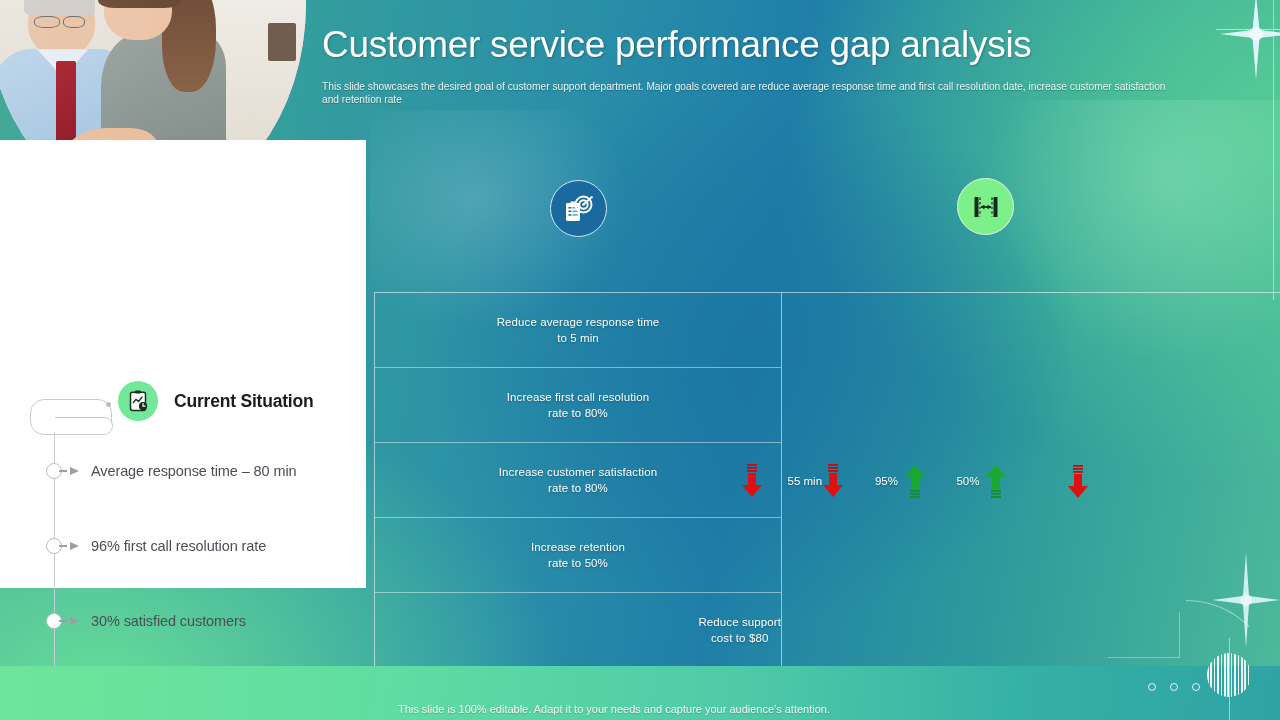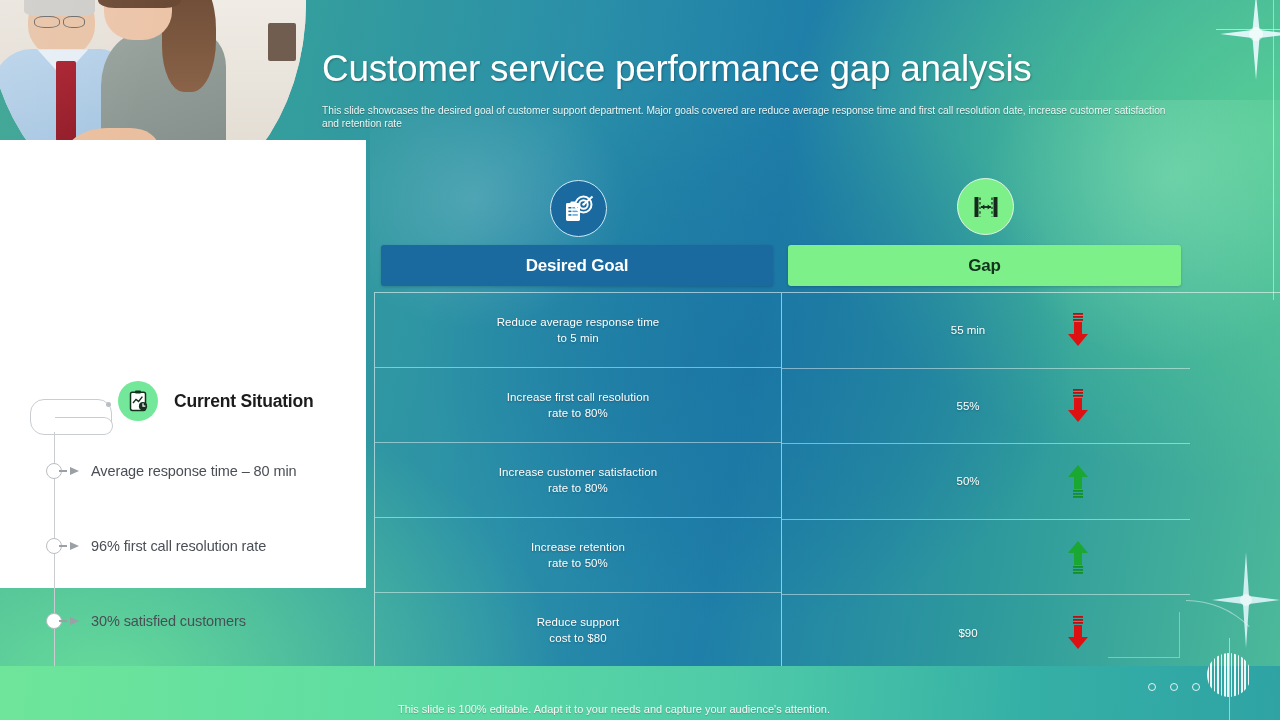--- a/index.html
+++ b/index.html
@@ -26,21 +26,21 @@
   #bg-glow-left {
     position:absolute; left:370px; top:110px; width:260px; height:220px;
     background:radial-gradient(ellipse at 40% 40%, rgba(255,255,255,0.16) 0%, rgba(255,255,255,0) 70%);
   }
   #bg-glow-mid {
     position:absolute; left:990px; top:100px; width:300px; height:260px;
     background:radial-gradient(ellipse at 60% 30%, rgba(180,245,205,0.30) 0%, rgba(180,245,205,0) 72%);
   }
 
   
-  #header-block { position:absolute; left:322px; top:24px; width:900px;margin-top:24px; }
+  #header-block { position:absolute; left:322px; top:24px; width:900px; }
   #slide-title {
     font-size:37px; font-weight:400; color:#ffffff; letter-spacing:-0.3px;
     text-shadow:1px 1px 2px rgba(0,0,0,0.25);
     white-space:nowrap;
   }
   #slide-subtitle {
     margin-top:14px; font-size:10.5px; color:#eaf6f4; line-height:13px;
     max-width:888px; text-shadow:0 1px 1px rgba(0,0,0,0.3);
     transform:scaleX(0.97); transform-origin:left center;
   }
@@ -142,26 +142,26 @@
     color:#14331d; font-size:17px; font-weight:bold; letter-spacing:-0.2px;
     box-shadow:0 1px 3px rgba(0,0,0,0.18);
   }
   #grid {
     position:absolute; left:374px; top:292px; width:956px; height:379px;
     border:1px solid rgba(255,255,255,0.55);
     display:flex;
   }
   #grid-left { width:407px; border-right:1px solid rgba(255,255,255,0.55); display:flex; flex-direction:column;
                border-bottom:3px solid #1d6e94; }
-  #grid-right { width:408px; display:flex; flex-direction:column; }
+  #grid-right { width:408px; display:flex; flex-direction:row; }
   .cell {
     flex:1; display:flex; align-items:center; justify-content:center;
     border-bottom:1px solid rgba(255,255,255,0.45);
   }
-  .cell:last-child { border-bottom:none; }
+  .cell:last-child { border-bottom:none;justify-content:flex-end; }
   .goal-text {
     text-align:center; color:#ffffff; font-size:11.5px; line-height:16px;
     text-shadow:0 1px 2px rgba(0,0,0,0.28); letter-spacing:0.1px;
   }
   .gap-row { position:relative; }
   .gap-value {
     position:absolute; left:0; right:0; text-align:center; top:50%; transform:translateY(-50%);
     margin-left:-36px;
     color:#ffffff; font-size:11.5px; text-shadow:0 1px 2px rgba(0,0,0,0.3);
   }
@@ -321,24 +321,20 @@
       <rect x="3.5" y="5" width="4" height="20" fill="#152a1c"></rect>
       <rect x="22.5" y="5" width="4" height="20" fill="#152a1c"></rect>
       <line x1="9" y1="5.5" x2="9" y2="24.5" stroke="#152a1c" stroke-width="1.2" stroke-dasharray="2.4 2.2"></line>
       <line x1="21" y1="5.5" x2="21" y2="24.5" stroke="#152a1c" stroke-width="1.2" stroke-dasharray="2.4 2.2"></line>
       <line x1="10" y1="15" x2="20" y2="15" stroke="#152a1c" stroke-width="1.8"></line>
       <polygon points="10,15 13.4,12.6 13.4,17.4" fill="#152a1c"></polygon>
       <polygon points="20,15 16.6,12.6 16.6,17.4" fill="#152a1c"></polygon>
     </svg>
   </div>
 
-  <div id="header-row">
-    <div id="goal-header">Desired Goal</div>
-    <div id="gap-header">Gap</div>
-  </div>
 
   <div id="grid">
     <div id="grid-left">
       <div class="cell">
         <div class="goal-text">
           <div>Reduce average  response time</div>
           <div>to 5 min</div>
         </div>
       </div>
       <div class="cell">
@@ -374,21 +370,21 @@
           <svg width="28" height="34" viewBox="0 0 28 34">
             <rect x="9" y="0" width="10" height="1.8" fill="#c10d0d"></rect>
             <rect x="9" y="3" width="10" height="1.8" fill="#c10d0d"></rect>
             <rect x="9" y="6" width="10" height="1.8" fill="#c10d0d"></rect>
             <rect x="10" y="9" width="8" height="14" fill="#dd1111"></rect>
             <polygon points="14,33 4,21 24,21" fill="#dd1111"></polygon>
           </svg>
         </div>
       </div>
       <div class="cell gap-row">
-        <div class="gap-value">55%</div>
+        <div class="gap-value">95%</div>
         <div class="arrow-slot">
           <svg width="28" height="34" viewBox="0 0 28 34">
             <rect x="9" y="0" width="10" height="1.8" fill="#c10d0d"></rect>
             <rect x="9" y="3" width="10" height="1.8" fill="#c10d0d"></rect>
             <rect x="9" y="6" width="10" height="1.8" fill="#c10d0d"></rect>
             <rect x="10" y="9" width="8" height="14" fill="#dd1111"></rect>
             <polygon points="14,33 4,21 24,21" fill="#dd1111"></polygon>
           </svg>
         </div>
       </div>
@@ -409,21 +405,20 @@
           <svg width="28" height="34" viewBox="0 0 28 34">
             <polygon points="14,1 4,13 24,13" fill="#1aa832"></polygon>
             <rect x="10" y="11" width="8" height="14" fill="#1aa832"></rect>
             <rect x="9" y="26" width="10" height="1.8" fill="#149028"></rect>
             <rect x="9" y="29" width="10" height="1.8" fill="#149028"></rect>
             <rect x="9" y="32" width="10" height="1.8" fill="#149028"></rect>
           </svg>
         </div>
       </div>
       <div class="cell gap-row">
-        <div class="gap-value">$90</div>
         <div class="arrow-slot">
           <svg width="28" height="34" viewBox="0 0 28 34">
             <rect x="9" y="0" width="10" height="1.8" fill="#c10d0d"></rect>
             <rect x="9" y="3" width="10" height="1.8" fill="#c10d0d"></rect>
             <rect x="9" y="6" width="10" height="1.8" fill="#c10d0d"></rect>
             <rect x="10" y="9" width="8" height="14" fill="#dd1111"></rect>
             <polygon points="14,33 4,21 24,21" fill="#dd1111"></polygon>
           </svg>
         </div>
       </div>

